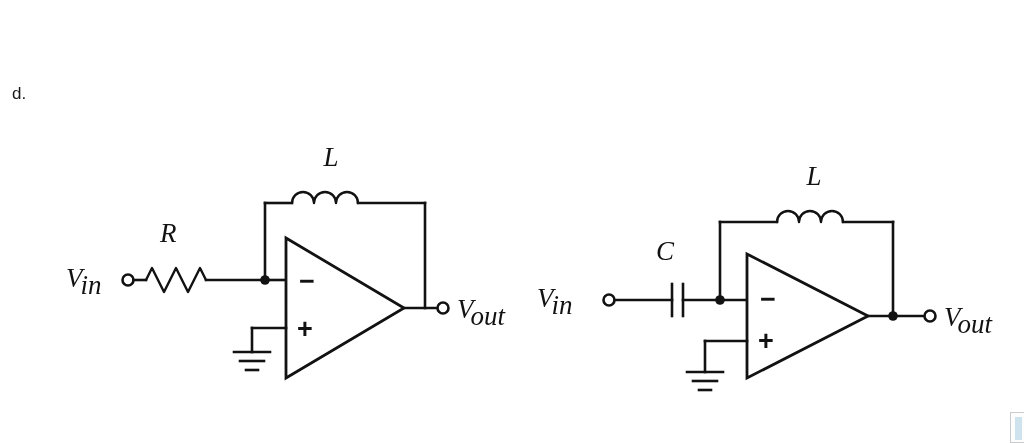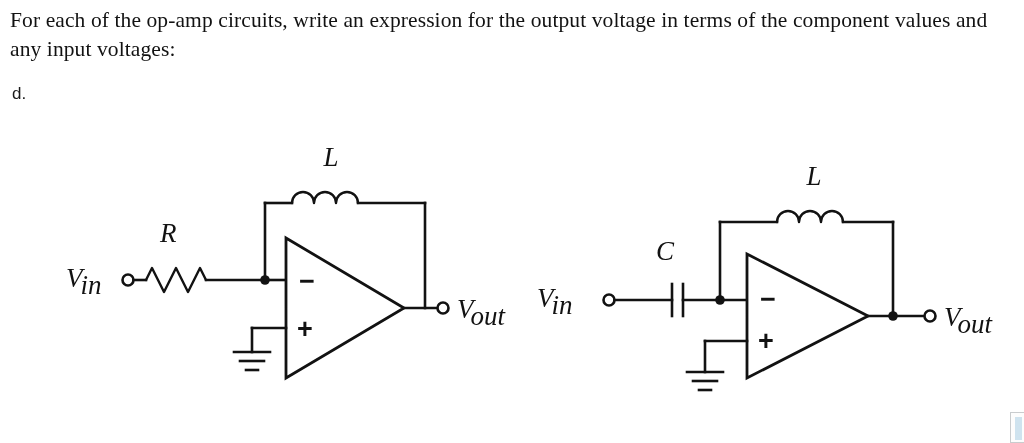--- a/index.html
+++ b/index.html
@@ -116,21 +116,20 @@
     width: 7px;
     height: 23px;
     background: #cfe3ef;
   }
 </style>
 </head>
 <body>
 
 <div id="page">
 
-  <div class="prompt">For each of the op-amp circuits, write an expression for the output voltage in terms of the component values and any input voltages:</div>
 
   <div class="part-label">d.</div>
 
   <div class="circuit-area">
     <svg class="circuits" viewBox="0 0 1024 310" xmlns="http://www.w3.org/2000/svg">
 
       <g>
 
         <text class="lbl volt" x="66" y="167">
           <tspan>V</tspan><tspan class="sub" dy="7">in</tspan>

